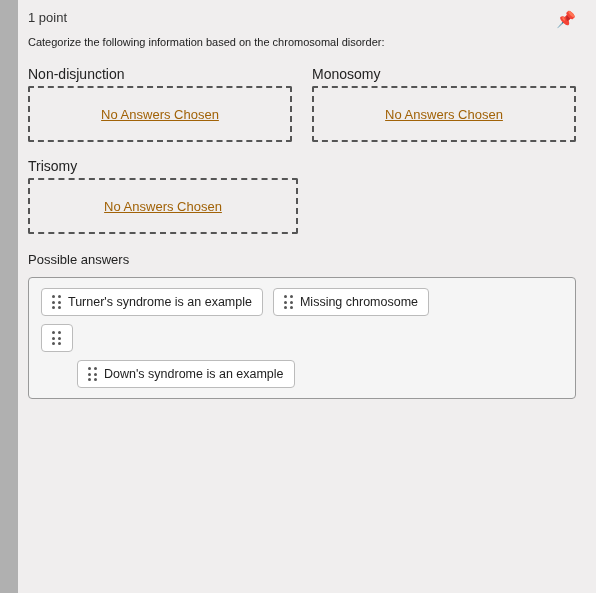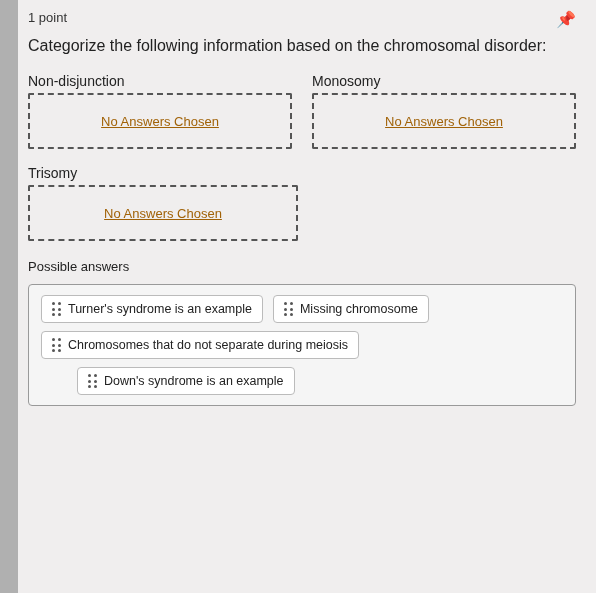--- a/index.html
+++ b/index.html
@@ -27,21 +27,21 @@
     .points-label {
       font-size: 13px;
       color: #333;
     }
     .pin-icon {
       font-size: 16px;
       color: #666;
       cursor: pointer;
     }
     .question-text {
-      font-size: 16px;
+      font-size: 11px;
       color: #222;
       margin-bottom: 16px;
       line-height: 1.4;
     }
     .categories-row {
       display: flex;
       gap: 20px;
       margin-bottom: 16px;
     }
     .category-block {
@@ -199,21 +199,20 @@
       <div class="answer-row">
         <div class="answer-chip">
           <div class="drag-icon">
             <div class="drag-dot"></div>
               <div class="drag-dot"></div>
             <div class="drag-dot"></div>
               <div class="drag-dot"></div>
             <div class="drag-dot"></div>
               <div class="drag-dot"></div>
           </div>
-          <span>Chromosomes that do not separate during meiosis</span>
         </div>
       </div>
 
       <div class="answer-row">
         <div class="answer-chip">
           <div class="drag-icon">
             <div class="drag-dot"></div>
               <div class="drag-dot"></div>
             <div class="drag-dot"></div>
               <div class="drag-dot"></div>

